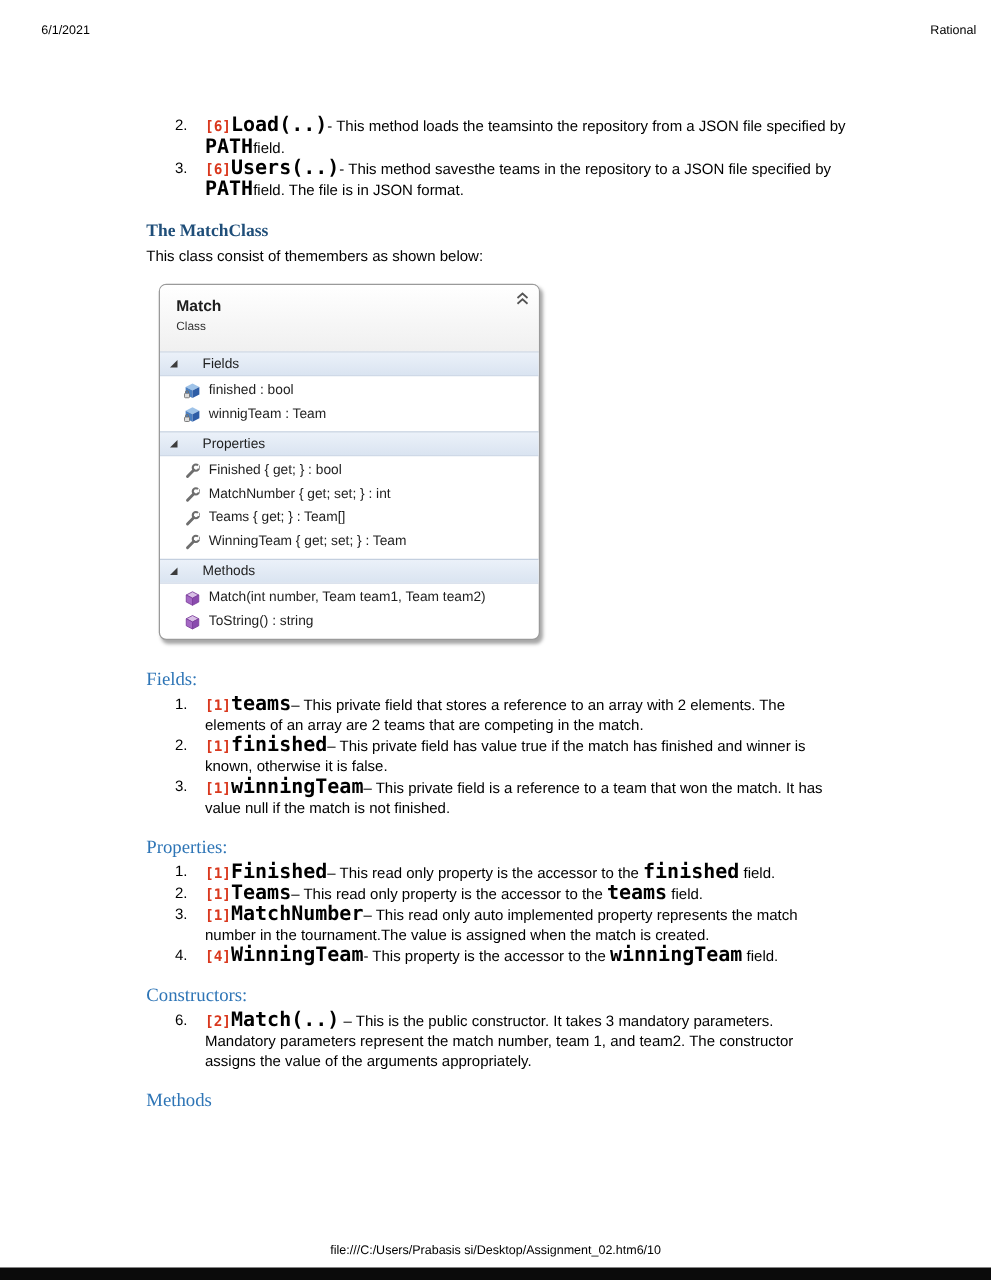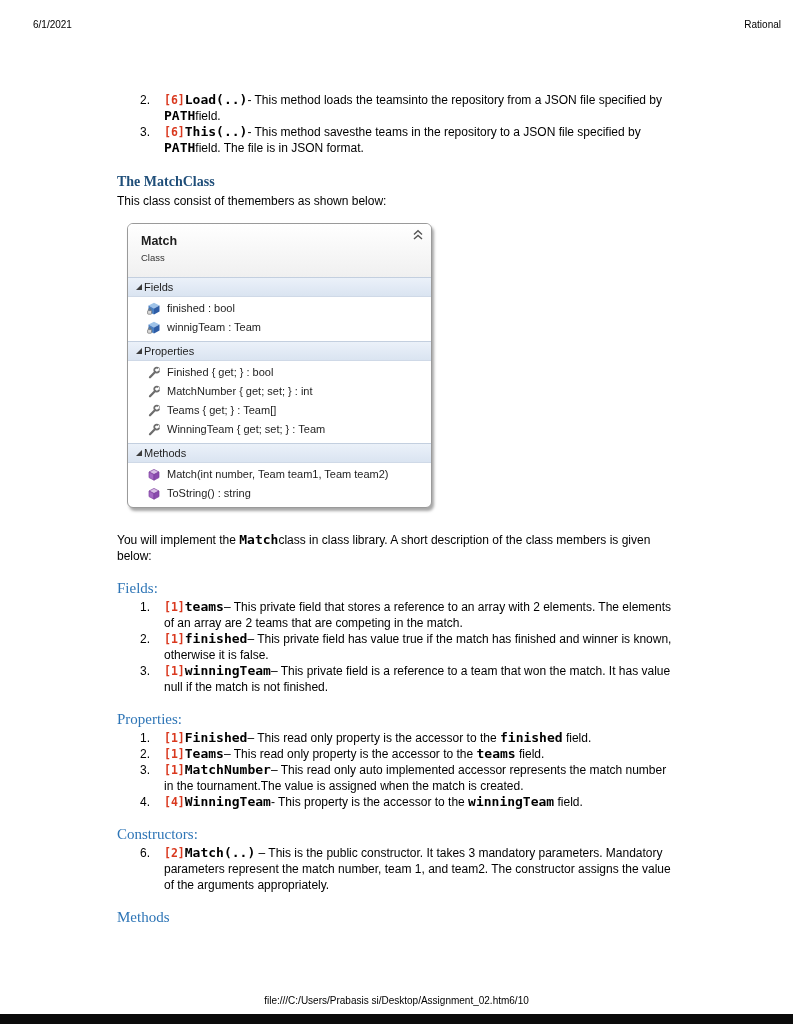--- a/index.html
+++ b/index.html
@@ -12,39 +12,39 @@
   .footer{position:absolute;bottom:18px;left:33px;right:33px;font-size:10px;display:flex;justify-content:center;}
   .bottom-bar{position:absolute;bottom:0;left:0;width:793px;height:10px;background:#0b0b0b;}
 
   .content{position:absolute;left:117px;top:92px;width:560px;font-size:12px;line-height:16px;}
 
   .li{display:flex;padding-left:23px;}
   .li-num{width:24px;flex:none;}
   .li-body{flex:1;}
 
   .seg-tag{font-family:"DejaVu Sans Mono",monospace;font-weight:bold;font-size:11.5px;color:var(--tag,#d83b01);}
-  .seg-code{font-family:"DejaVu Sans Mono",monospace;font-weight:bold;font-size:13px;color:#000;}
+  .seg-code{font-family:"DejaVu Sans Mono",monospace;font-weight:bold;font-size:16px;color:#000;}
   .seg-plain{}
 
   h2.match-heading{margin:18px 0 3px;font-family:"Liberation Serif",serif;font-size:14px;font-weight:bold;color:var(--heading,#1f4e79);}
   p.para{margin:0 0 14px;}
 
   
   .class-diagram{
     margin:2px 0 24px 10px;width:303px;background:#fff;
     border:1px solid #9a9a9a;border-radius:6px;
     box-shadow:2px 3px 3px rgba(0,0,0,0.35);
     overflow:hidden;
   }
   .cd-header{position:relative;padding:9px 10px 11px 13px;background:linear-gradient(#ffffff,#f0f0f0);}
   .cd-title{font-size:12.5px;font-weight:bold;color:#1e1e1e;}
   .cd-sub{font-size:9.5px;margin-top:1px;color:#333;}
   .cd-collapse{position:absolute;top:5px;right:7px;cursor:pointer;line-height:0;}
   .cd-band{
-    display:flex;align-items:center;gap:2px;padding:2px 8px;height:14px;
+    display:flex;align-items:center;gap:20px;padding:2px 8px;height:14px;
     background:linear-gradient(var(--band-top,#ebf1f9),var(--band-bottom,#dae4f1));
     border-top:1px solid #c3cfdf;border-bottom:1px solid #cfd9e7;
     font-size:11px;color:#1e1e1e;cursor:pointer;
   }
   .tri{width:0;height:0;border-left:6px solid transparent;border-bottom:6px solid #3c3c3c;flex:none;}
   .cd-rows{padding:2px 0 4px;}
   .cd-row{display:flex;align-items:flex-end;gap:6px;padding:2px 8px 2px 19px;font-size:11px;color:#1e1e1e;height:15px;}
   .cd-icon{width:14px;height:14px;flex:none;display:inline-flex;line-height:0;}
 
   .subhead{font-family:"Liberation Serif",serif;font-weight:normal;
@@ -59,21 +59,21 @@
 
 <div class="content">
 
   <div class="list-block">
     <div class="li">
       <span class="li-num">2.</span>
       <div class="li-body"><span class="seg-tag">[6]</span><span class="seg-code">Load(..)</span><span class="seg-plain">- This method loads the teamsinto the repository from a JSON file specified by </span><span class="seg-code">PATH</span><span class="seg-plain">field.</span></div>
     </div>
     <div class="li">
       <span class="li-num">3.</span>
-      <div class="li-body"><span class="seg-tag">[6]</span><span class="seg-code">This(..)</span><span class="seg-plain">- This method savesthe teams in the repository to a JSON file specified by </span><span class="seg-code">PATH</span><span class="seg-plain">field. The file is in JSON format.</span></div>
+      <div class="li-body"><span class="seg-tag">[6]</span><span class="seg-code">Users(..)</span><span class="seg-plain">- This method savesthe teams in the repository to a JSON file specified by </span><span class="seg-code">PATH</span><span class="seg-plain">field. The file is in JSON format.</span></div>
     </div>
   </div>
 
   <h2 class="match-heading">The MatchClass</h2>
   <p class="para">This class consist of themembers as shown below:</p>
 
   <div class="class-diagram">
     <div class="cd-header">
       <div class="cd-title">Match</div>
       <div class="cd-sub">Class</div>
@@ -184,21 +184,20 @@
               <polygon points="7,1.4 12,4 7,6.6 2,4" fill="#d9bfe6" stroke="#7d3f9d" stroke-width="0.7"></polygon>
               <polygon points="2,4 7,6.6 7,12.2 2,9.6" fill="#a468c4" stroke="#7d3f9d" stroke-width="0.7"></polygon>
               <polygon points="12,4 7,6.6 7,12.2 12,9.6" fill="#8a4bae" stroke="#7d3f9d" stroke-width="0.7"></polygon>
             </svg>
         </span>
         <span class="cd-label">ToString() : string</span>
       </div>
     </div>
   </div>
 
-  <p class="para"><span class="seg-plain">You will implement the </span><span class="seg-code">Match</span><span class="seg-plain">class in class library. A short description of the class members is given below:</span></p>
 
   <h3 class="subhead">Fields:</h3>
   <div class="list-block">
     <div class="li">
       <span class="li-num">1.</span>
       <div class="li-body"><span class="seg-tag">[1]</span><span class="seg-code">teams</span><span class="seg-plain">– This private field that stores a reference to an array with 2 elements. The elements of an array are 2 teams that are competing in the match.</span></div>
     </div>
     <div class="li">
       <span class="li-num">2.</span>
       <div class="li-body"><span class="seg-tag">[1]</span><span class="seg-code">finished</span><span class="seg-plain">– This private field has value true if the match has finished and winner is known, otherwise it is false.</span></div>
@@ -214,21 +213,21 @@
     <div class="li">
       <span class="li-num">1.</span>
       <div class="li-body"><span class="seg-tag">[1]</span><span class="seg-code">Finished</span><span class="seg-plain">– This read only property is the accessor to the </span><span class="seg-code">finished</span><span class="seg-plain"> field.</span></div>
     </div>
     <div class="li">
       <span class="li-num">2.</span>
       <div class="li-body"><span class="seg-tag">[1]</span><span class="seg-code">Teams</span><span class="seg-plain">– This read only property is the accessor to the </span><span class="seg-code">teams</span><span class="seg-plain"> field.</span></div>
     </div>
     <div class="li">
       <span class="li-num">3.</span>
-      <div class="li-body"><span class="seg-tag">[1]</span><span class="seg-code">MatchNumber</span><span class="seg-plain">– This read only auto implemented accessor represents the match number in the tournament.The value is assigned when the match is created.</span></div>
+      <div class="li-body"><span class="seg-tag">[1]</span><span class="seg-code">MatchNumber</span><span class="seg-plain">– This read only auto implemented property represents the match number in the tournament.The value is assigned when the match is created.</span></div>
     </div>
     <div class="li">
       <span class="li-num">4.</span>
       <div class="li-body"><span class="seg-tag">[4]</span><span class="seg-code">WinningTeam</span><span class="seg-plain">- This property is the accessor to the </span><span class="seg-code">winningTeam</span><span class="seg-plain"> field.</span></div>
     </div>
   </div>
 
   <h3 class="subhead">Constructors:</h3>
   <div class="list-block">
     <div class="li">

